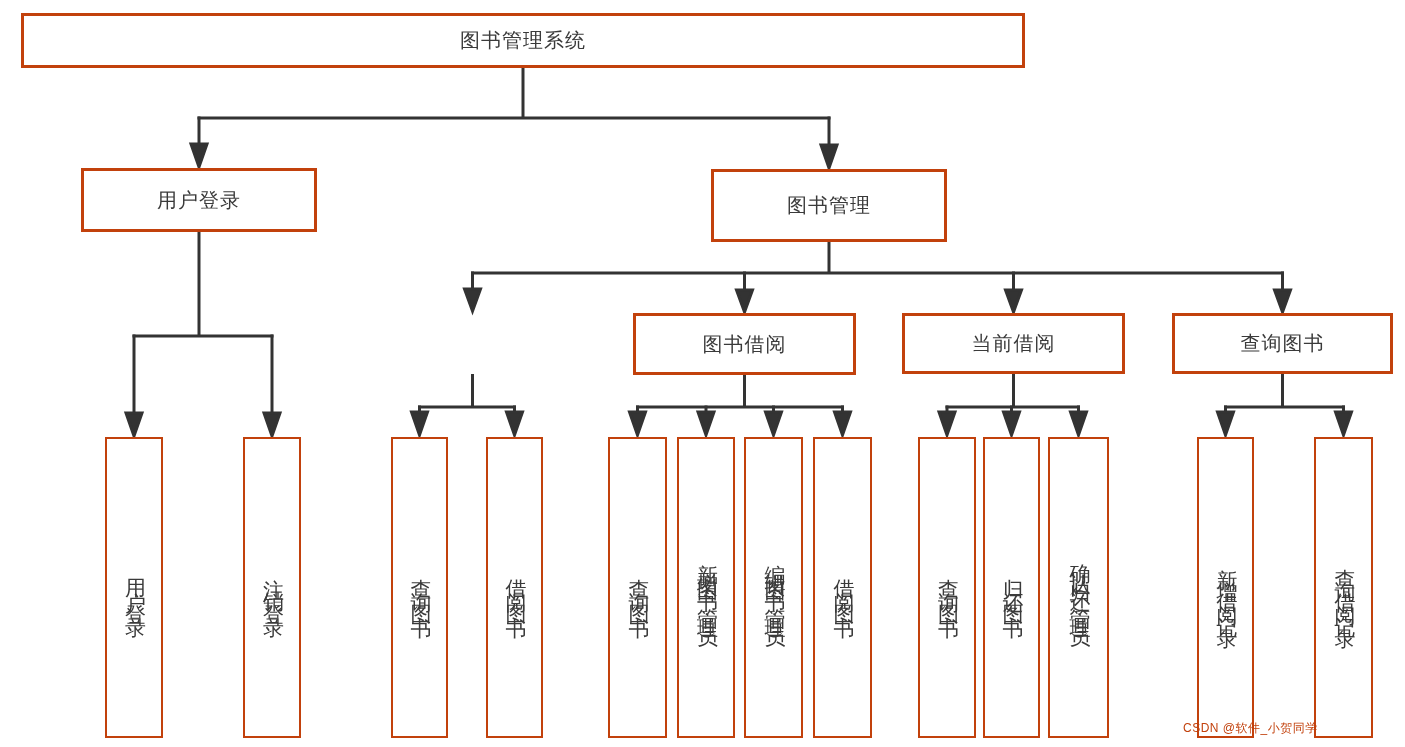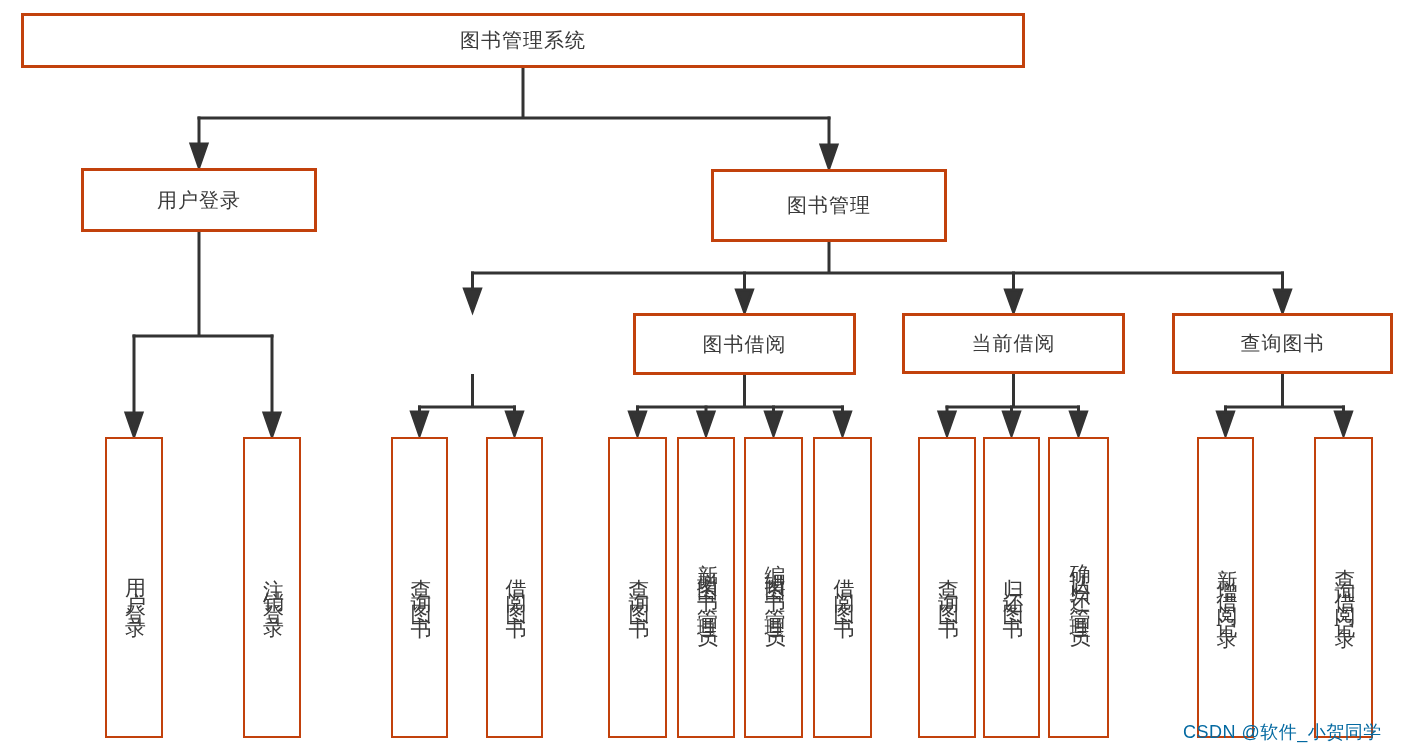--- a/index.html
+++ b/index.html
@@ -28,21 +28,21 @@
     text-orientation:mixed;
     font-size:21px;
     line-height:1;
     color:#3a3a3a;
   }
   .v4 > span{letter-spacing:13px;}
   .v6 > span{letter-spacing:12px;}
   .v9 > span{letter-spacing:9px;}
   #watermark{
     position:absolute;left:1183px;top:720px;
-    font-size:18px;color:#0369a1;
+    font-size:12px;color:#c2410c;
     letter-spacing:0.5px;white-space:nowrap;
     z-index:5;
   }
 </style>
 </head>
 <body>
 
 <div id="canvas">
 
   <svg id="wires" width="1405" height="747" viewBox="0 0 1405 747">

